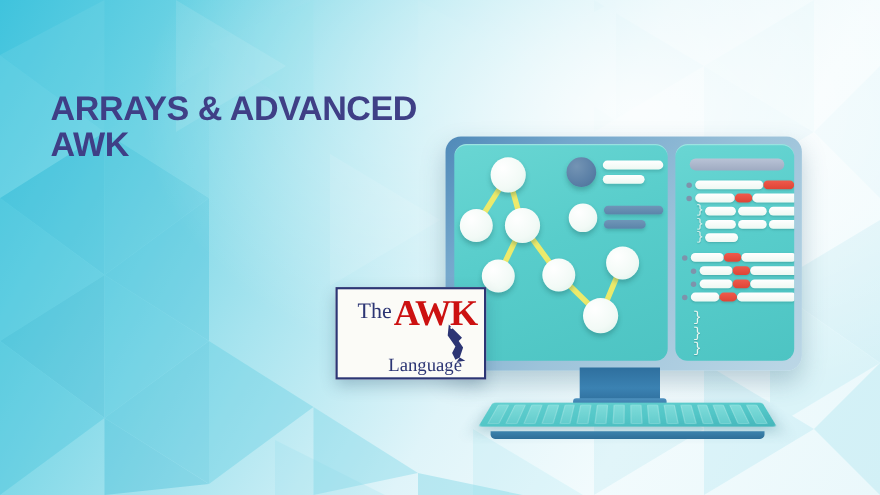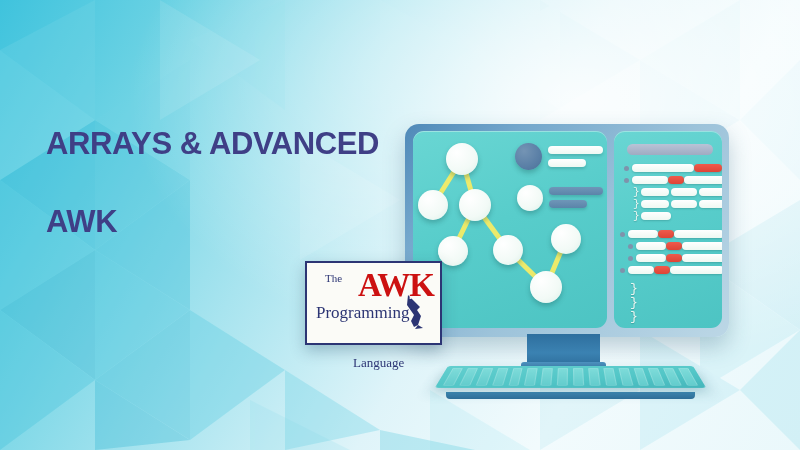--- a/index.html
+++ b/index.html
@@ -33,21 +33,21 @@
   }
   .headline {
     position:absolute; left:46px; top:82px;
     width:400px;
     color:#3f3f86;
     font-size:31px;
     font-weight:bold;
     line-height:1.07;
     letter-spacing:-0.4px;
   }
-  .headline .ln { display:block; white-space:nowrap;margin-top:45px; }
+  .headline .ln { display:block; white-space:nowrap; }
 
   
   .monitor {
     position:absolute; left:405px; top:124px;
     width:324px; height:213px;
   }
   .monitor-bezel {
     position:absolute; inset:0;
     background:linear-gradient(135deg,#4f89b8 0%,#74a7cc 22%,#9dc3da 55%,#bcd7e6 100%);
     border-radius:14px;
@@ -135,34 +135,34 @@
   .book {
     position:absolute; left:305px; top:261px;
     width:137px; height:84px;
     background:#fbfbf7;
     border:2px solid #2c3574;
     box-shadow:0 6px 14px rgba(30,70,100,.30);
   }
   .book-inner { position:absolute; inset:4px; }
   .bk-the {
     position:absolute; left:14px; top:5px;
-    font-family:"Liberation Serif", serif; font-size:11px; color:#2c3574;
+    font-family:"Liberation Serif", serif; font-size:20px; color:#2c3574;
   }
   .bk-awk {
     position:absolute; left:47px; top:2px;
     font-family:"Liberation Serif", serif; font-size:33px; font-weight:bold;
     color:#cc1111; letter-spacing:-1px; line-height:1;
   }
   .bk-prog {
     position:absolute; left:5px; top:36px;
     font-family:"Liberation Serif", serif; font-size:17px; color:#2c3574;
   }
   .bk-lang {
     position:absolute; left:42px; top:55px;
-    font-family:"Liberation Serif", serif; font-size:13px; color:#2c3574;margin-top:33px;
+    font-family:"Liberation Serif", serif; font-size:17px; color:#2c3574;
   }
   .bk-bird { position:absolute; right:8px; top:24px; }
 </style>
 </head>
 <body>
 
 <div id="stage">
 
   <div class="bg-base"></div>
 
@@ -339,21 +339,20 @@
       <span class="key"></span>
       <span class="key"></span>
       <span class="key"></span>
     </div>
   </div>
 
   <div class="book">
     <div class="book-inner">
       <span class="bk-the">The</span>
       <span class="bk-awk">AWK</span>
-      <span class="bk-prog">Programming</span>
       <span class="bk-lang">Language</span>
       <svg class="bk-bird" width="26" height="40" viewBox="0 0 26 40">
         <path d="M6 4 L18 16 L15 19 L19 25 L16 34 L12 36 L9 30 L12 24 L5 14 Z" fill="#2c3574"></path>
         <path d="M16 34 L21 37 L13 38 Z" fill="#2c3574"></path>
         <circle cx="8.5" cy="7" r="1.1" fill="#fbfbf7"></circle>
       </svg>
     </div>
   </div>
 
 </div>

